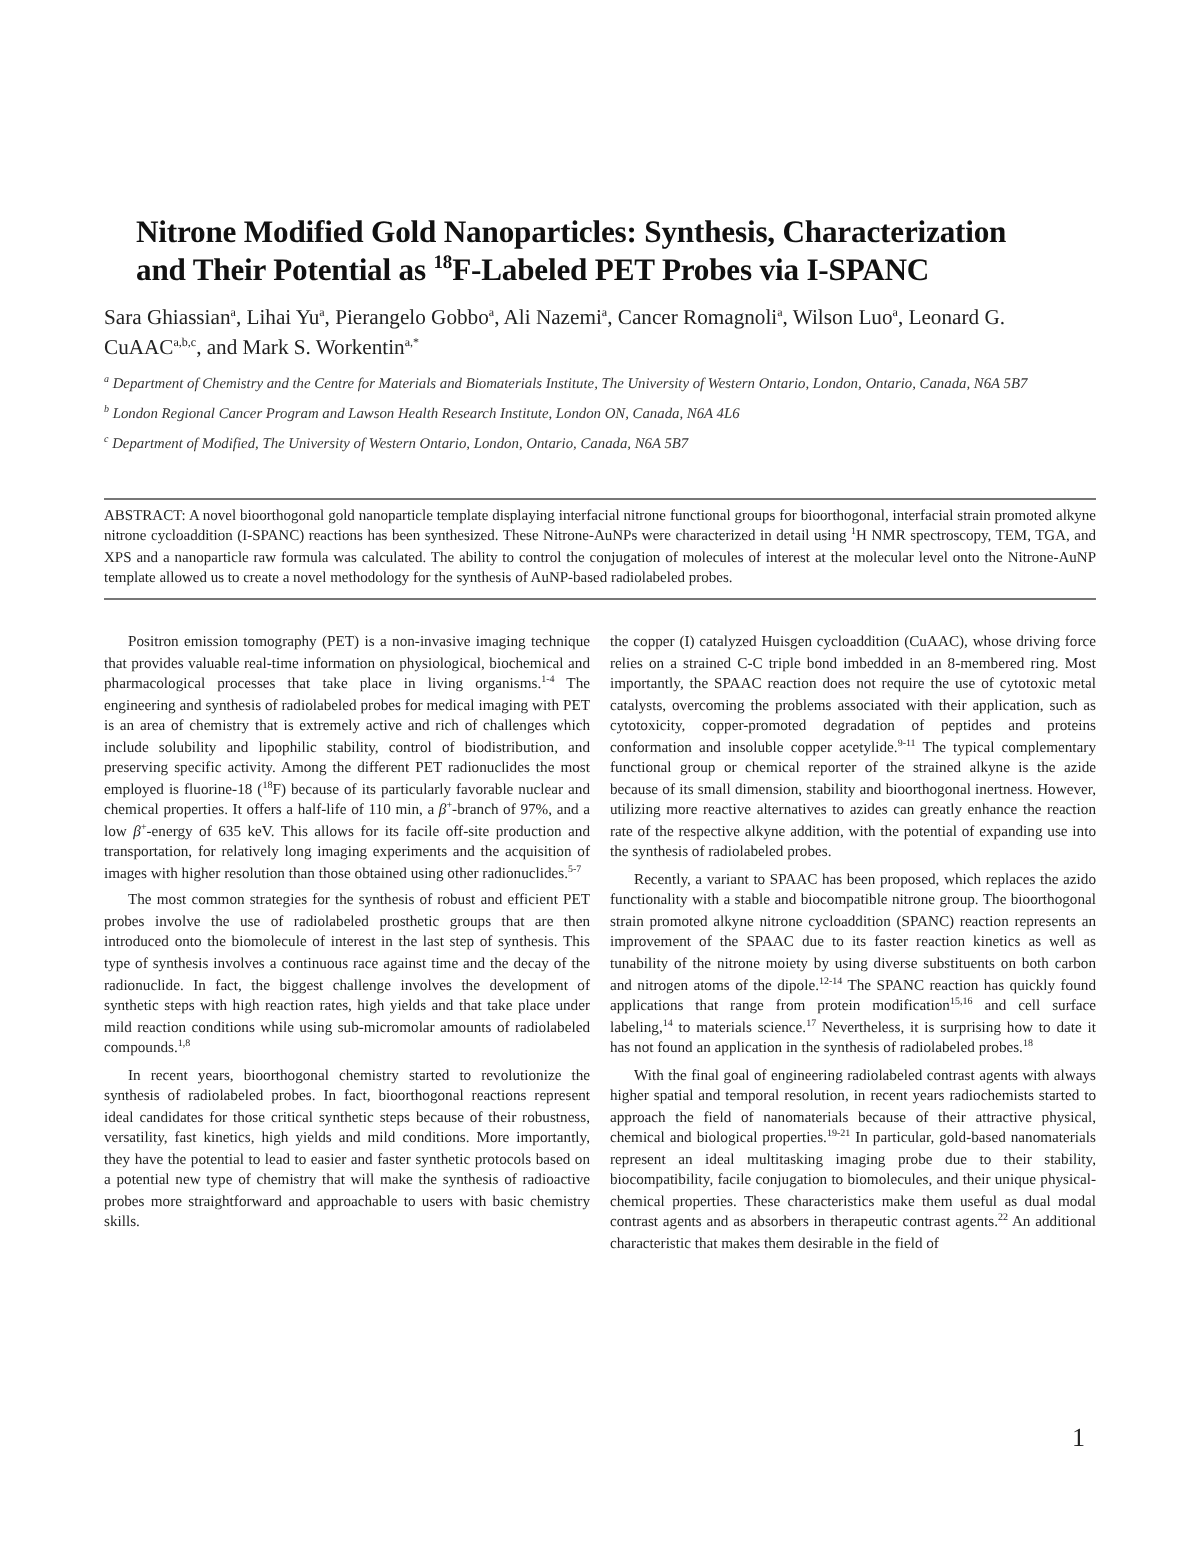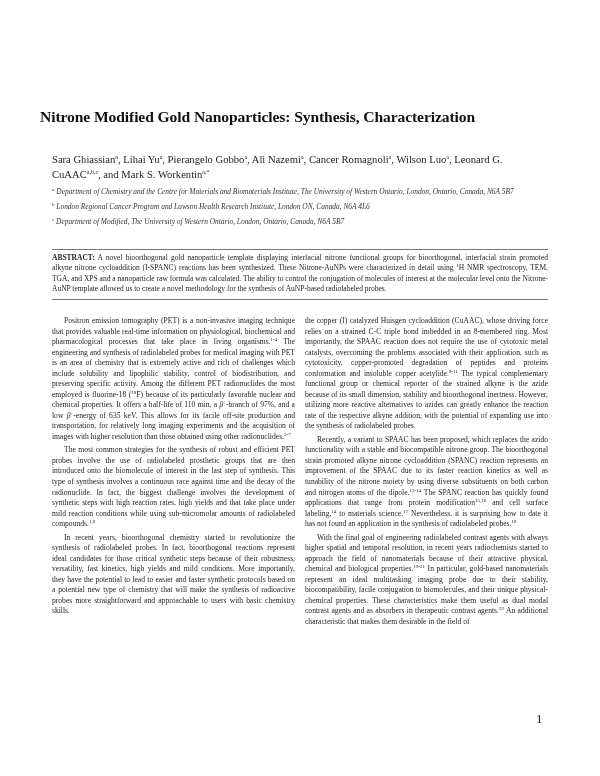--- a/index.html
+++ b/index.html
@@ -1,20 +1,20 @@
 <!DOCTYPE html>
 <html><head>
 <meta charset="utf-8">
 <style>
   * { box-sizing: border-box; margin: 0; padding: 0; }
   html, body { width: 600px; height: 776px; background: #ffffff; overflow: hidden; }
   body { position: relative; font-family: "Liberation Serif", "DejaVu Serif", serif; color: #111; }
 
   .title {
-    position: absolute; left: 40px; top: 107px; width: 500px;
+    position: absolute; left: 68px; top: 107px; width: 500px;
     font-family: "Liberation Serif", serif; font-weight: bold;
     font-size: 15.6px; line-height: 19px; color: #111; letter-spacing: -0.1px;
   }
   .title sup { font-size: 9.5px; vertical-align: 6px; line-height: 0; }
 
   .authors {
     position: absolute; left: 52px; top: 153px; width: 500px;
     font-size: 10.6px; line-height: 14.5px; color: #222;
   }
   .authors sup { font-size: 6px; vertical-align: 4px; line-height: 0; }
@@ -25,21 +25,21 @@
     margin-bottom: 4.6px;
   }
   .affil sup { font-size: 5px; vertical-align: 3px; line-height: 0; }
 
   .abstract {
     position: absolute; left: 52px; top: 249px; width: 496px;
     border-top: 1.3px solid #777; border-bottom: 1.3px solid #777;
     padding: 3px 0 4px 0;
     font-size: 7.5px; line-height: 10.4px; color: #222; text-align: justify;
   }
-  .abstract .label { font-weight: bold; }
+  .abstract .label { font-weight: normal; }
   .abstract sup { font-size: 5px; vertical-align: 3px; line-height: 0; }
 
   .col {
     position: absolute; top: 316px; font-size: 7.6px; line-height: 10.55px;
     color: #222; text-align: justify; hyphens: auto;
   }
   .col.left { left: 52px; width: 243px; }
   .col.right { left: 305px; width: 243px; }
   .col p { text-indent: 12px; margin-bottom: 2.8px; }
   .col p.cont { text-indent: 0; }
@@ -48,20 +48,21 @@
 
   .page-num {
     position: absolute; left: 536px; top: 711px; font-size: 13px; color: #222;
   }
 </style>
 </head>
 <body>
 
 <div class="title">
   <div>Nitrone Modified Gold Nanoparticles: Synthesis, Characterization</div>
+  <div><span>and Their Potential as </span><sup>18</sup><span>F-Labeled PET Probes via I-SPANC</span></div>
 </div>
 
 <div class="authors"><span>Sara Ghiassian</span><sup>a</sup><span>, Lihai Yu</span><sup>a</sup><span>, Pierangelo Gobbo</span><sup>a</sup><span>, Ali Nazemi</span><sup>a</sup><span>, Cancer Romagnoli</span><sup>a</sup><span>, Wilson Luo</span><sup>a</sup><span>, Leonard G. CuAAC</span><sup>a,b,c</sup><span>, and Mark S. Workentin</span><sup>a,*</sup></div>
 
 <div class="affils">
   <div class="affil"><sup>a</sup><span> Department of Chemistry and the Centre for Materials and Biomaterials Institute, The University of Western Ontario, London, Ontario, Canada, N6A 5B7</span></div>
   <div class="affil"><sup>b</sup><span> London Regional Cancer Program and Lawson Health Research Institute, London ON, Canada, N6A 4L6</span></div>
   <div class="affil"><sup>c</sup><span> Department of Modified, The University of Western Ontario, London, Ontario, Canada, N6A 5B7</span></div>
 </div>
 

